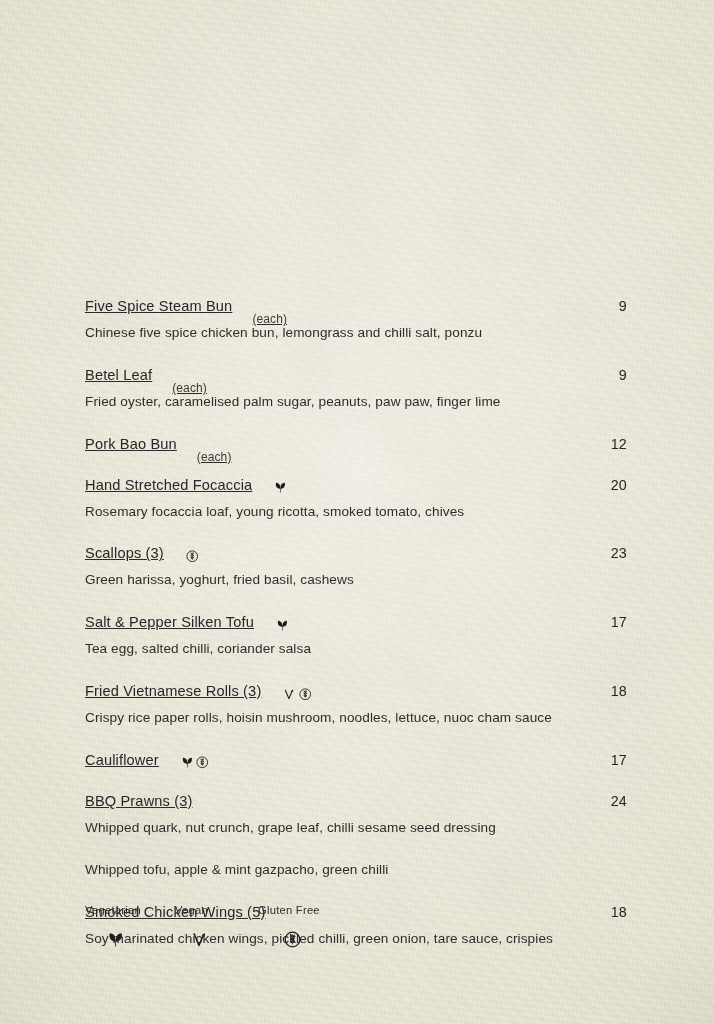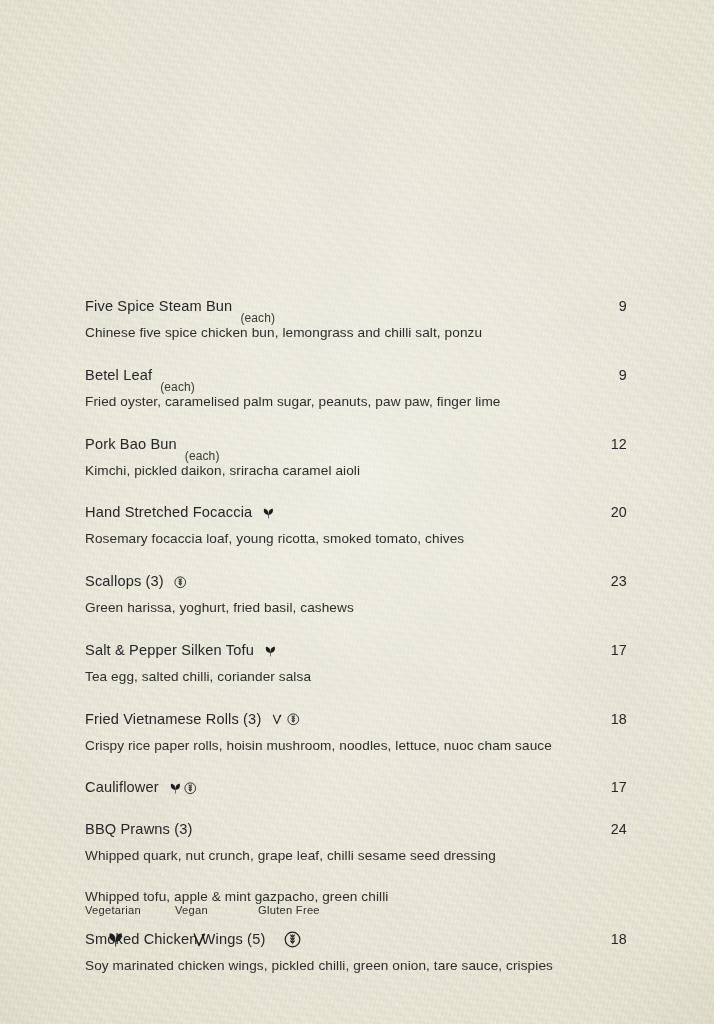--- a/index.html
+++ b/index.html
@@ -81,24 +81,25 @@
     position: relative;
     margin-bottom: 25.2px;
   }
   .item-head {
     display: flex;
     align-items: baseline;
     justify-content: space-between;
   }
   .item-title-line {
     display: flex;
-    align-items: center;
-    gap: 8px;
+    align-items: flex-end;
+    gap: 20px;
     flex: 1 1 auto;
     min-width: 0;
+    text-decoration: underline;
   }
   .item-name {
     font-size: 14.6px;
     letter-spacing: 0.15px;
     color: #26262a;
     white-space: nowrap;
   }
   .item-qualifier {
     font-size: 12px;
     color: #3a3a36;
@@ -212,21 +213,20 @@
         <div class="item-desc">Fried oyster, caramelised palm sugar, peanuts, paw paw, finger lime</div>
       </div>
       <div class="menu-item">
         <div class="item-head">
           <div class="item-title-line">
             <span class="item-name">Pork Bao Bun</span>
             <span class="item-qualifier">(each)</span>
           </div>
           <div class="item-price">12</div>
         </div>
-        <div class="item-desc">Kimchi, pickled daikon, sriracha caramel aioli</div>
       </div>
       <div class="menu-item">
         <div class="item-head">
           <div class="item-title-line">
             <span class="item-name">Hand Stretched Focaccia</span>
             <span class="diet-icons">
               <span class="diet-icon">
                 <svg width="12.5" height="12.5" viewBox="0 0 24 24" aria-hidden="true">
                   <g fill="#1d1d20">
                     <path d="M12.2 22.3c-.35 0-.6-.28-.6-.63V13.6c0-.35.25-.63.6-.63s.6.28.6.63v8.07c0 .35-.25.63-.6.63z"></path>

